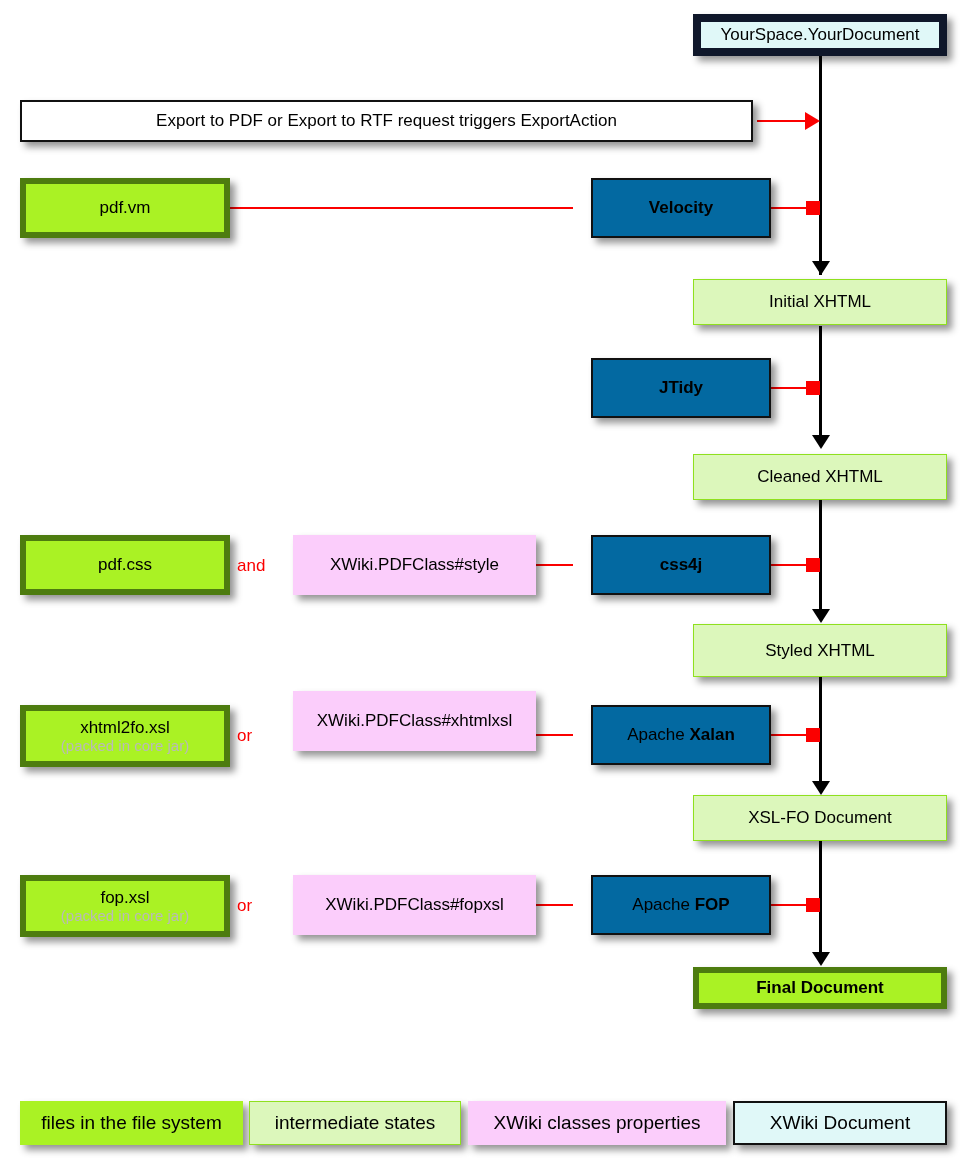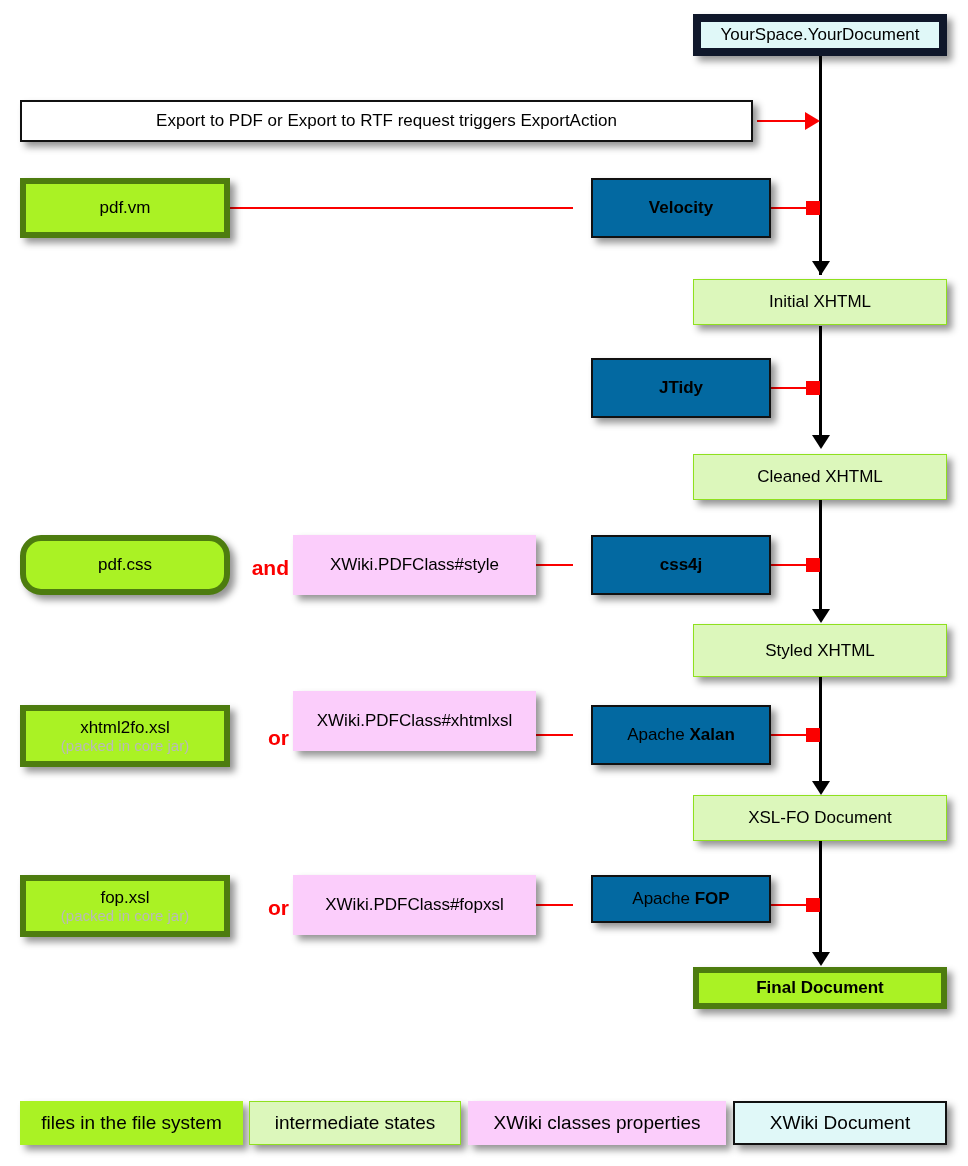--- a/index.html
+++ b/index.html
@@ -107,24 +107,24 @@
     border-top: 9px solid transparent;
     border-bottom: 9px solid transparent;
     border-left: 15px solid #fb0000;
     z-index: 3;
   }
 
   
   .conj {
     position: absolute;
     color: #fb0000;
-    font-weight: bold;
-    font-size: 21px;
+    font-weight: normal;
+    font-size: 17px;
     z-index: 4;
-    text-align: right;
+    text-align: left;
   }
 
   
   .legend-box {
     position: absolute;
     top: 1101px;
     height: 44px;
     box-sizing: border-box;
     display: flex;
     align-items: center;
@@ -183,21 +183,21 @@
   <div class="box proc" style="left:573px; top:358px; width:180px; height:60px;">
     <span class="bold">JTidy</span>
   </div>
   <div class="hline-red" style="left:753px; top:387px; width:62px;"></div>
   <div class="redsquare" style="left:806px; top:381px;"></div>
 
   <div class="box state" style="left:693px; top:454px; width:254px; height:46px;">
     <span>Cleaned XHTML</span>
   </div>
 
-  <div class="box file" style="left:20px; top:535px; width:210px; height:60px;border-radius:21px;">
+  <div class="box file" style="left:20px; top:535px; width:210px; height:60px;">
     <span>pdf.css</span>
   </div>
   <div class="conj" style="left:237px; top:556px; width:52px;">and</div>
 
   <div class="box xclass" style="left:293px; top:535px; width:243px; height:60px;">
     <span>XWiki.PDFClass#style</span>
   </div>
   <div class="hline-red" style="left:536px; top:564px; width:37px;"></div>
 
   <div class="box proc" style="left:573px; top:535px; width:180px; height:60px;">
@@ -237,21 +237,21 @@
     <span>fop.xsl</span>
     <span class="sub">(packed in core jar)</span>
   </div>
   <div class="conj" style="left:237px; top:896px; width:52px;">or</div>
 
   <div class="box xclass" style="left:293px; top:875px; width:243px; height:60px;">
     <span>XWiki.PDFClass#fopxsl</span>
   </div>
   <div class="hline-red" style="left:536px; top:904px; width:37px;"></div>
 
-  <div class="box proc" style="left:573px; top:875px; width:180px; height:48px;">
+  <div class="box proc" style="left:573px; top:875px; width:180px; height:60px;">
     <span>
       <span>Apache </span><span class="bold">FOP</span>
     </span>
   </div>
   <div class="hline-red" style="left:753px; top:904px; width:62px;"></div>
   <div class="redsquare" style="left:806px; top:898px;"></div>
 
   <div class="box file" style="left:693px; top:967px; width:254px; height:42px;">
     <span class="bold">Final Document</span>
   </div>

